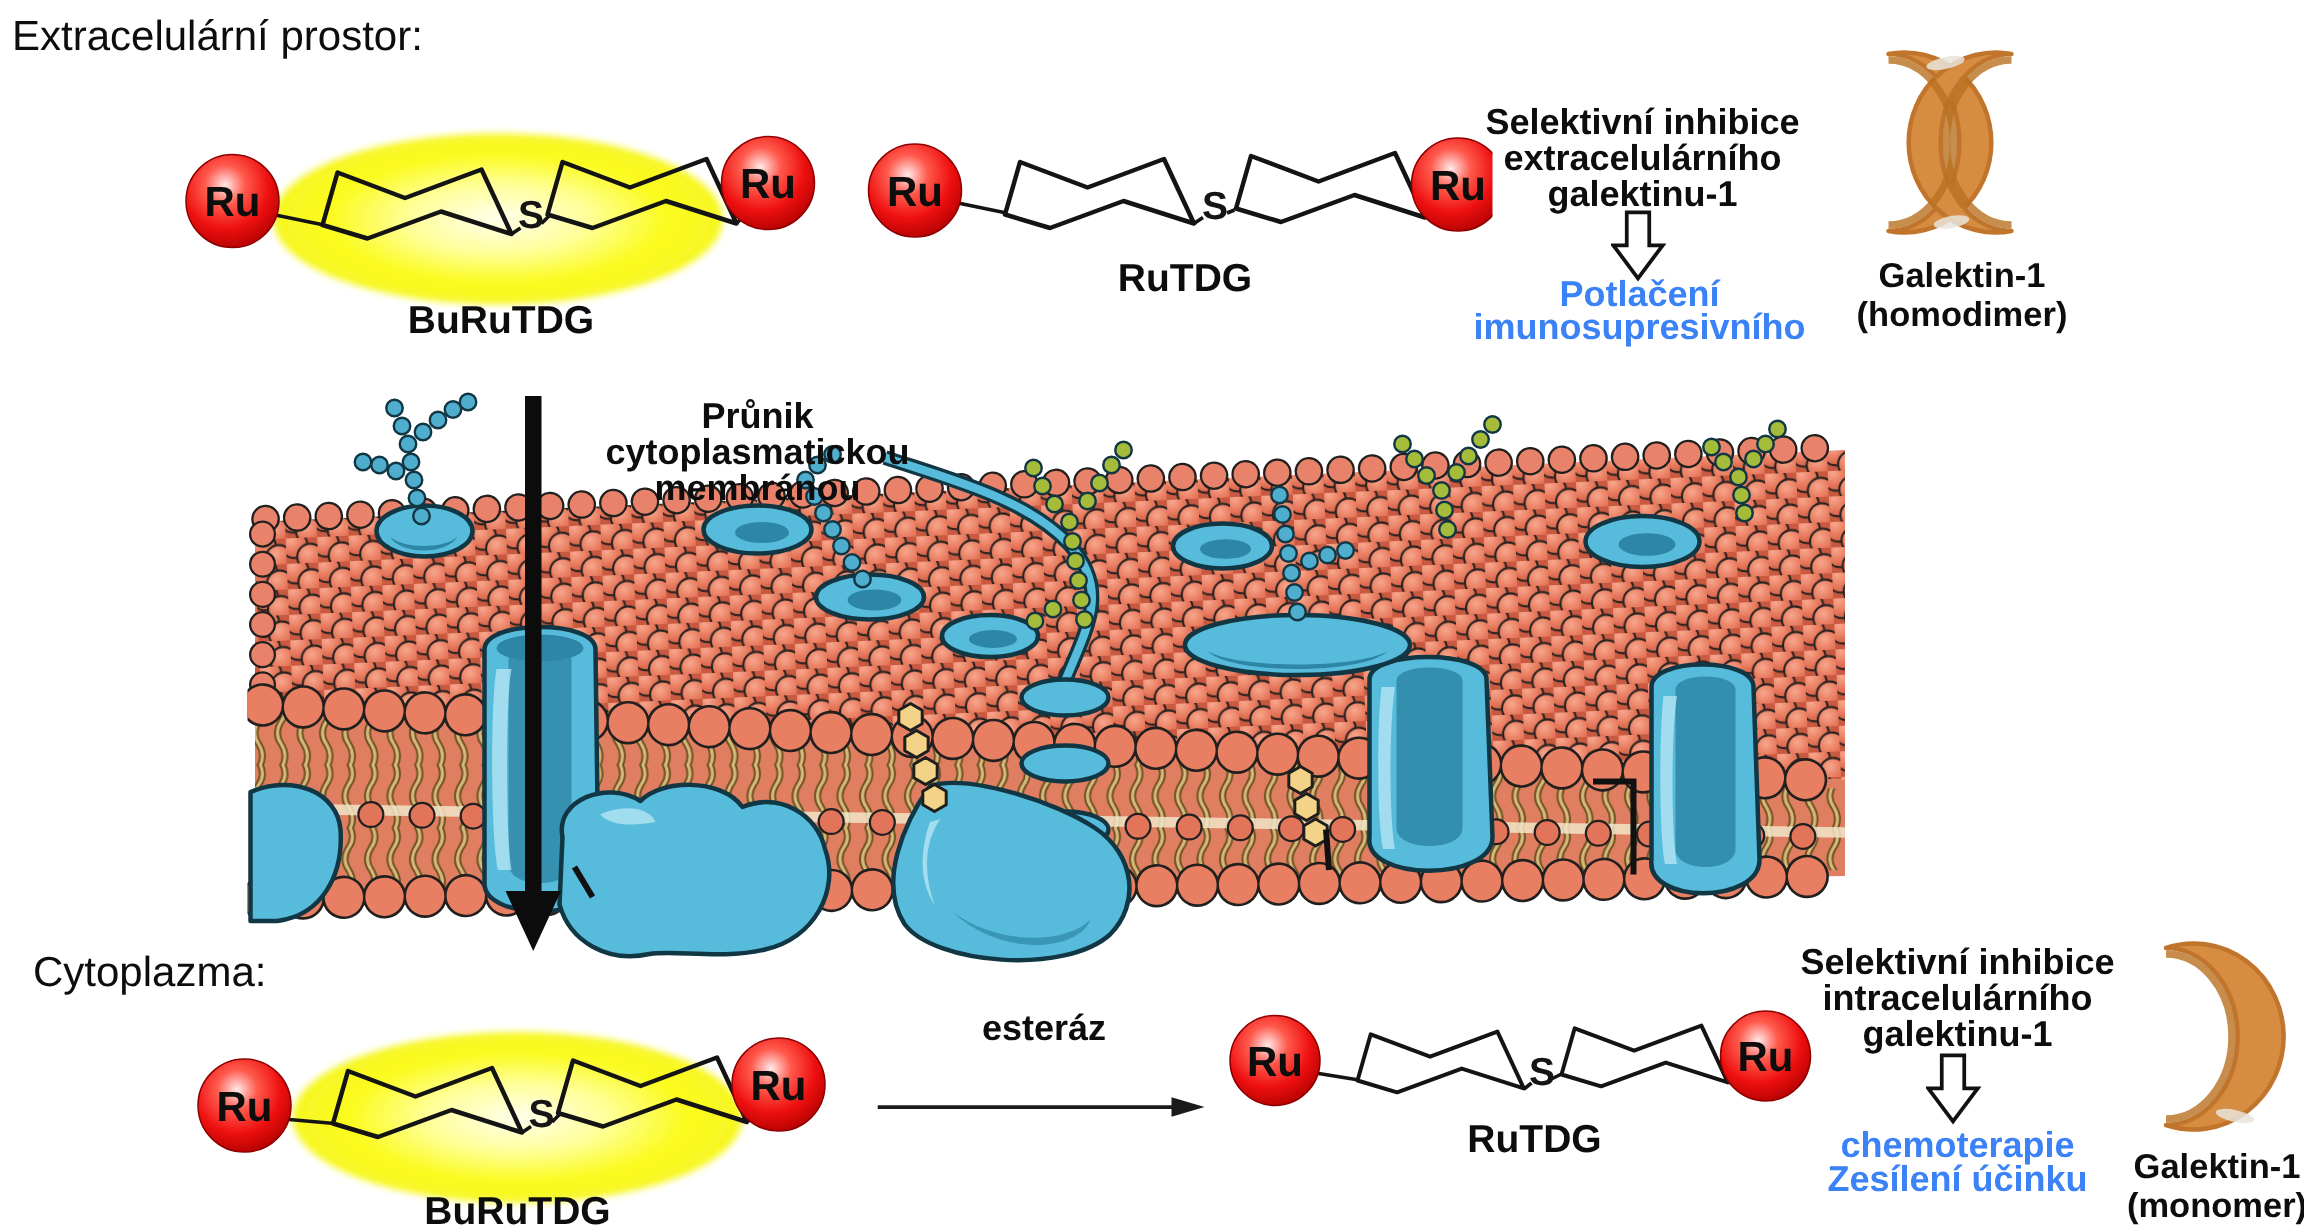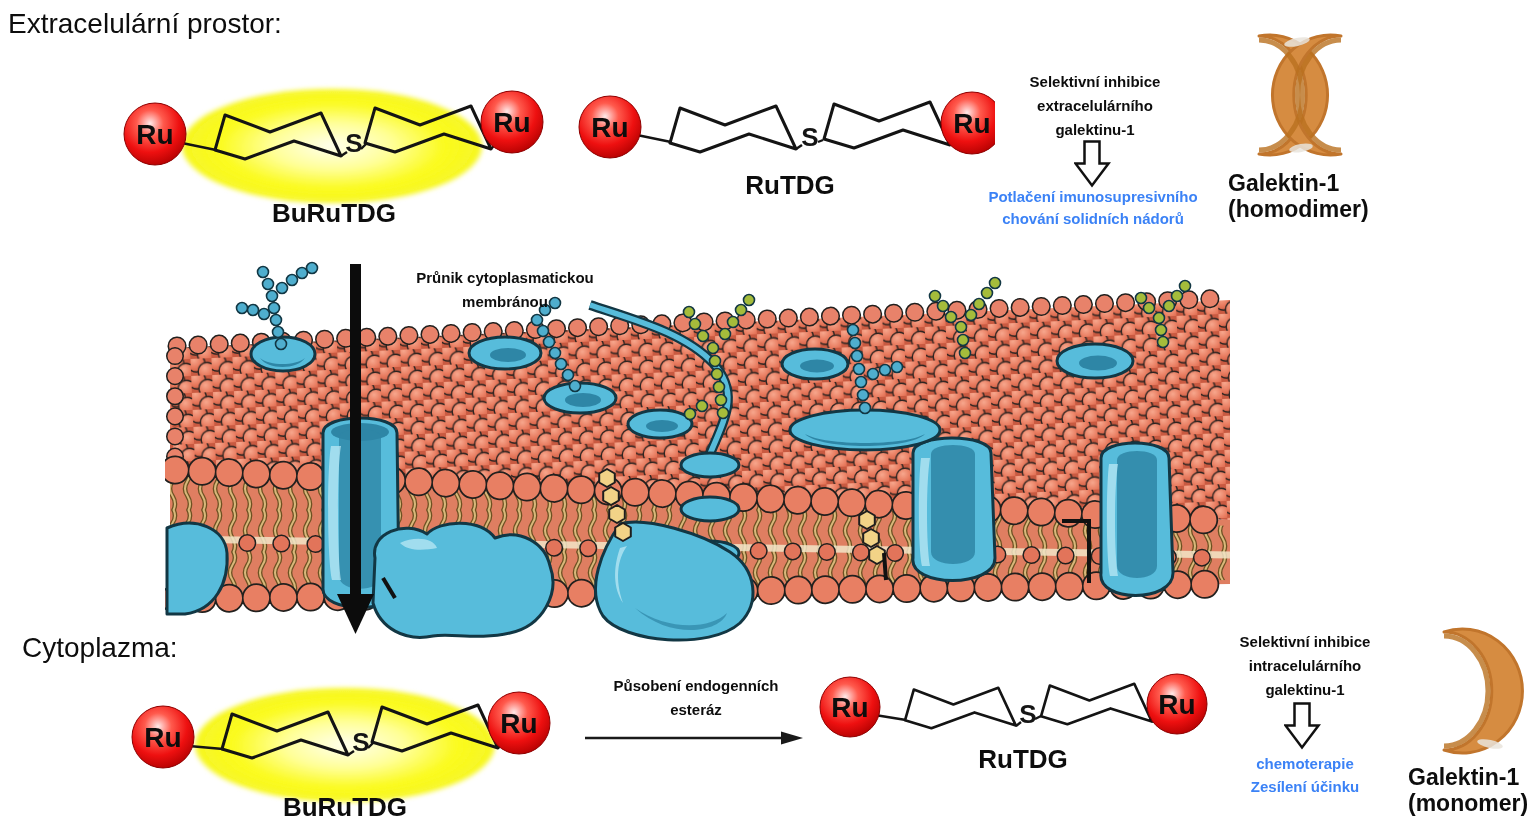--- a/index.html
+++ b/index.html
@@ -1,22 +1,22 @@
 <!DOCTYPE html>
 <html><head>
 <meta charset="utf-8">
 <style>
   html,body{margin:0;padding:0}
   body{width:1536px;height:821px;position:relative;background:#fff;overflow:hidden;
        font-family:"Liberation Sans",sans-serif;color:#0d0d0d}
   .abs{position:absolute}
   .sect-title{font-size:28px;font-weight:normal;white-space:nowrap}
-  .blk{font-size:15px;font-weight:bold;text-align:center;line-height:24px}
+  .blk{font-size:24px;font-weight:bold;text-align:center;line-height:24px}
   .red{color:#3b82f6}
-  .gal-label{font-size:23px;font-weight:bold;text-align:left;line-height:26px}
+  .gal-label{font-size:23px;font-weight:bold;text-align:center;line-height:26px}
   svg text{font-family:"Liberation Sans",sans-serif}
   .svgLabel{font-size:26px;font-weight:bold;fill:#0d0d0d}
   .ruT{font-size:28px;font-weight:bold;fill:#0d0d0d}
   .sT{font-size:26px;font-weight:600;fill:#151515}
   .chair{fill:none;stroke:#141414;stroke-width:3;stroke-linejoin:round}
   .bond{stroke:#141414;stroke-width:2.4;fill:none}
   .dotsD{fill:none;stroke:#22201e;stroke-linecap:round}
   .dots{fill:none;stroke-linecap:round}
   .prot{fill:#57bcdb;stroke:#123744;stroke-width:3;stroke-linejoin:round}
   .protD{fill:#2e86a6;stroke:none}
@@ -105,21 +105,20 @@
 <div class="abs blk" style="left:960px;top:70px;width:270px">
   <div>Selektivní inhibice</div>
   <div>extracelulárního</div>
   <div>galektinu-1</div>
 </div>
 <svg class="abs" style="left:1074px;top:140px" width="37" height="48" viewBox="0 0 37 48">
   <path class="hollowArrow" d="M10.5,1.5 L25.5,1.5 L25.5,23.5 L34.5,23.5 L18,45.5 L1.5,23.5 L10.5,23.5 Z"></path>
 </svg>
 <div class="abs blk red" style="left:933px;top:186px;width:320px;line-height:22px">
   <div>Potlačení imunosupresivního</div>
-  <div>chování solidních nádorů</div>
 </div>
 
 <svg class="abs" style="left:1197px;top:26px" width="206" height="138" viewBox="0 0 206 138">
   <path class="gal" d="M62,10 A58,60 0 1 1 62,128 A32,40 0 0 0 62,10 Z"></path>
   <path class="gal" d="M144,10 A58,60 0 1 0 144,128 A32,40 0 0 1 144,10 Z"></path>
   <path class="galShade" d="M62,14 A30,38 0 0 1 62,124"></path>
   <path class="galShade" d="M144,14 A30,38 0 0 0 144,124"></path>
   <ellipse class="galHi" cx="100" cy="16" rx="13" ry="4" transform="rotate(-12 100 16)"></ellipse>
   <ellipse class="galHi" cx="104" cy="122" rx="12" ry="4" transform="rotate(-10 104 122)"></ellipse>
 </svg>
@@ -317,21 +316,20 @@
   <use href="#chairPath" class="chair" transform="translate(247,37)"></use>
   <text class="sT" x="236" y="85" text-anchor="middle">S</text>
   <circle cx="38" cy="71" r="31" fill="url(#ruGrad)" stroke="#8e0000"></circle>
   <text class="ruT" x="38" y="81" text-anchor="middle">Ru</text>
   <circle cx="394" cy="57" r="31" fill="url(#ruGrad)" stroke="#8e0000"></circle>
   <text class="ruT" x="394" y="67" text-anchor="middle">Ru</text>
   <text class="svgLabel" x="220" y="150" text-anchor="middle">BuRuTDG</text>
 </svg>
 
 <div class="abs blk" style="left:580px;top:674px;width:232px">
-  <div>Působení endogenních</div>
   <div>esteráz</div>
 </div>
 <svg class="abs" style="left:585px;top:730px" width="220" height="16" viewBox="0 0 220 16">
   <line x1="0" y1="8" x2="197" y2="8" stroke="#1a1a1a" stroke-width="2.5"></line>
   <polygon points="196,1.5 218,8 196,14.5" fill="#1a1a1a"></polygon>
 </svg>
 
 <svg class="abs" style="left:815px;top:668px" width="420" height="130" viewBox="0 0 420 130">
   <path class="bond" d="M60,47 L91,52"></path>
     <path class="bond" d="M201,58 L206,54"></path>

